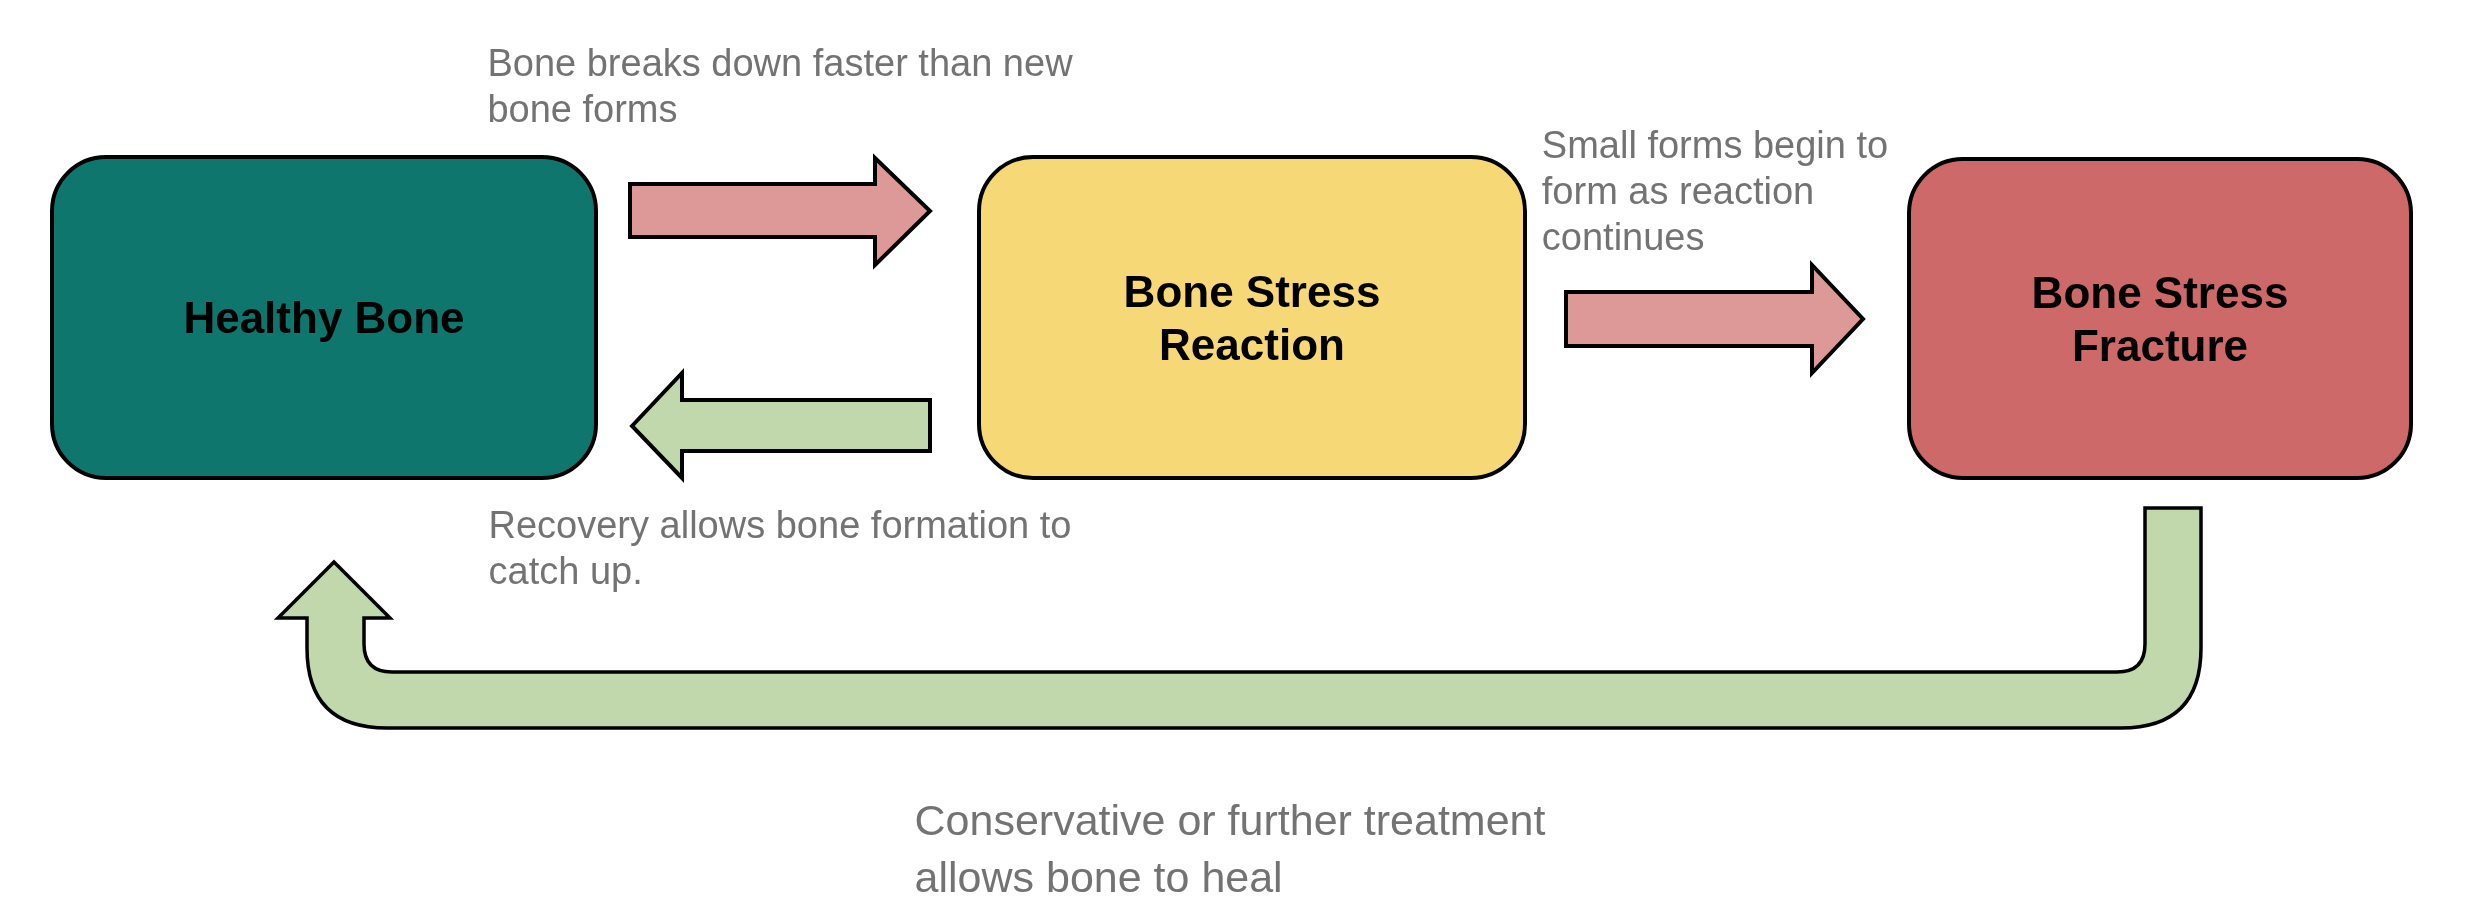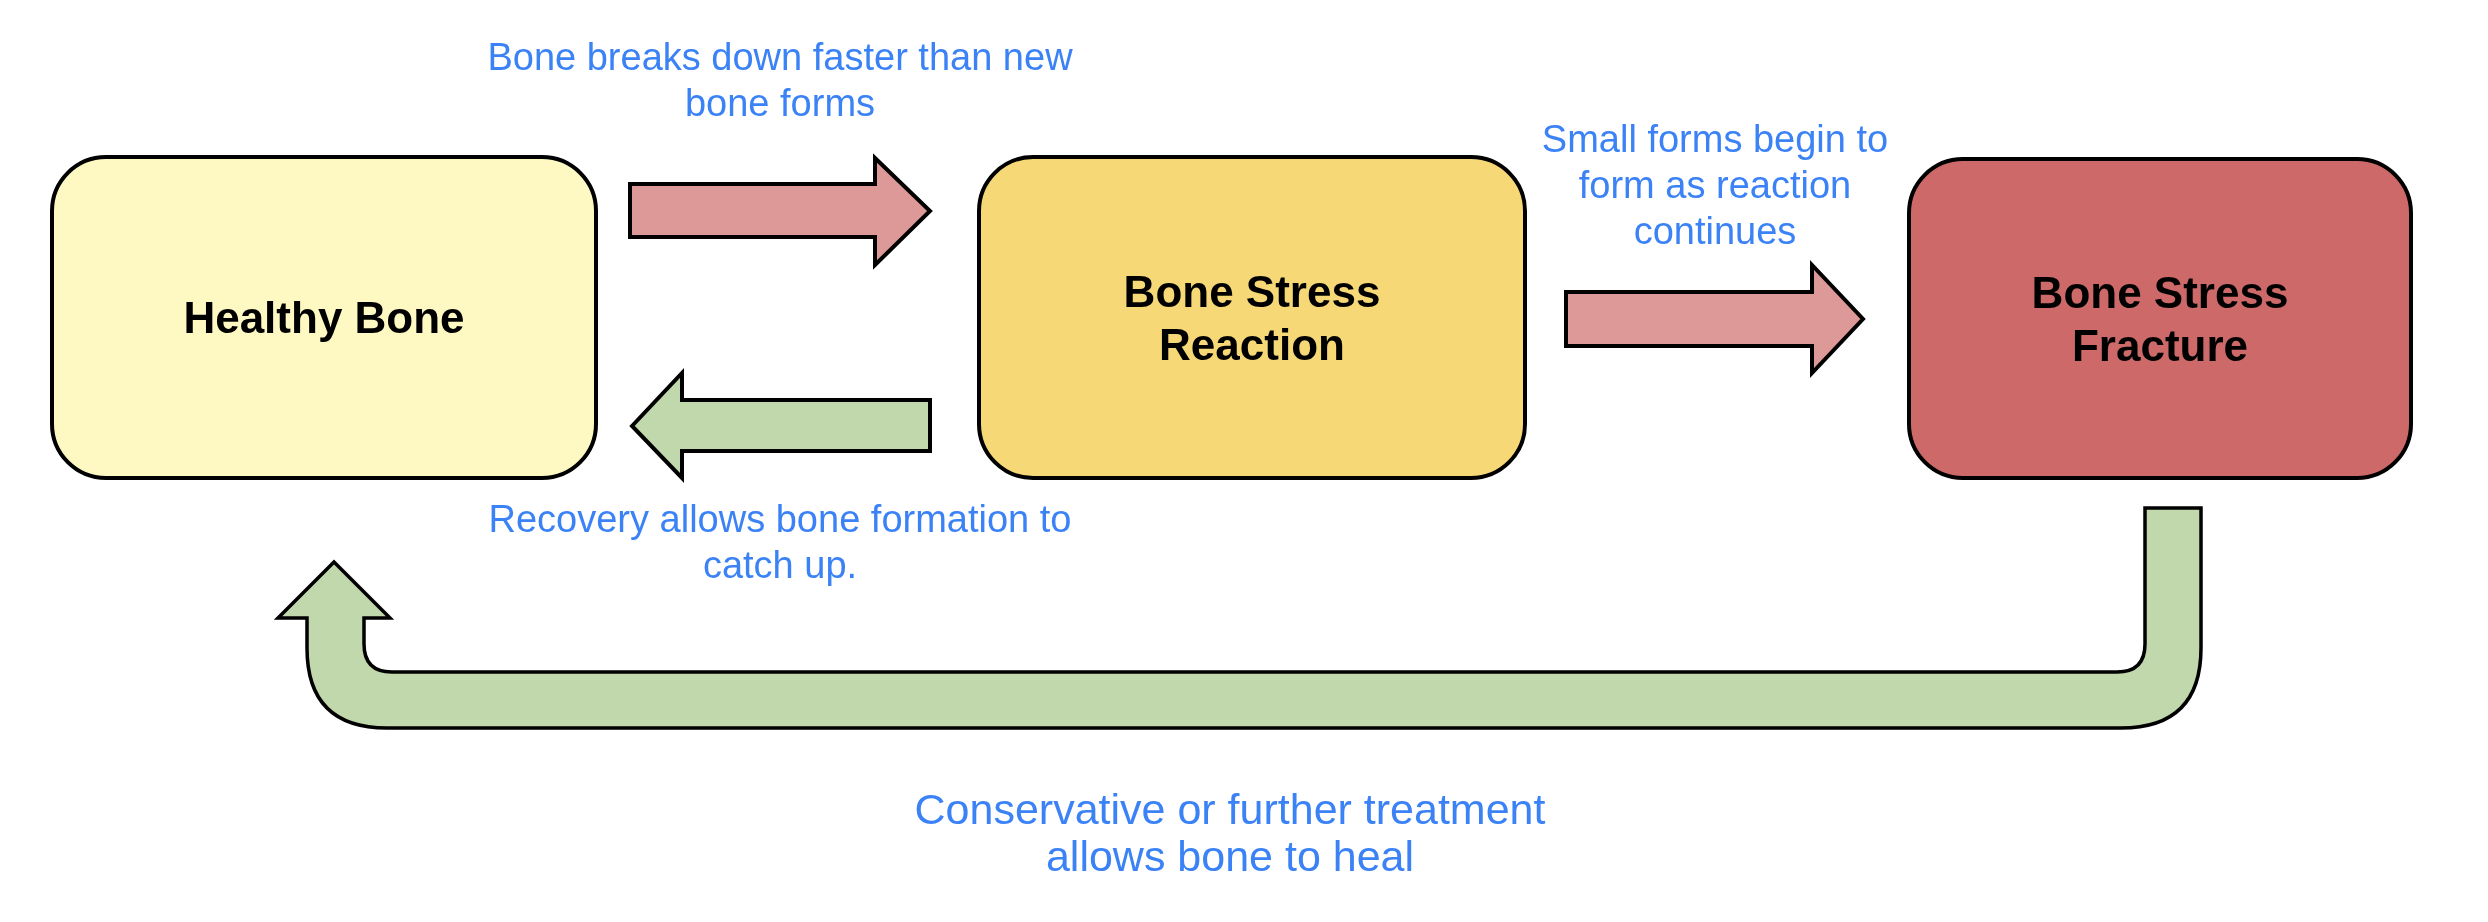--- a/index.html
+++ b/index.html
@@ -35,29 +35,29 @@
     font-size: 44px;
     font-weight: bold;
     color: #000;
     text-align: center;
     line-height: 53px;
     white-space: pre-line;
   }
   .annotation {
     position: absolute;
     transform: translateX(-50%);
-    text-align: center;
-    color: #3b82f6;
+    color: #737373;
     font-size: 38px;
     line-height: 46px;
     white-space: pre-line;
+    margin-top: 6px;
   }
   .annotation.large {
     font-size: 43px;
-    line-height: 47px;
+    line-height: 57px;
   }
   #box-healthy  { left: 50px;   top: 155px; width: 548px; height: 325px; }
   #box-reaction { left: 977px;  top: 155px; width: 550px; height: 325px; }
   #box-fracture { left: 1907px; top: 157px; width: 506px; height: 323px; }
   #label-breakdown    { left: 780px;  top: 34px;  }
   #label-progression  { left: 1715px; top: 116px; }
   #label-recovery     { left: 780px;  top: 496px; }
   #label-treatment    { left: 1230px; top: 786px; }
 </style>
 </head>
@@ -84,21 +84,21 @@
              L 2201 508
              L 2201 648
              Q 2201 728 2121 728
              L 387 728
              Q 307 728 307 648
              L 307 618
              L 278 618
              Z" stroke="#000" stroke-width="3.5" fill="#C1D7AC"></path>
   </svg>
 
-  <div class="stage-box" id="box-healthy" style="background-color: #fef9c3;">
+  <div class="stage-box" id="box-healthy" style="background-color: #0f766e;">
     <div class="stage-label">Healthy Bone</div>
   </div>
 
   <div class="stage-box" id="box-reaction" style="background-color: rgb(246, 216, 118);">
     <div class="stage-label">Bone Stress
 Reaction</div>
   </div>
 
   <div class="stage-box" id="box-fracture" style="background-color: rgb(205, 106, 105);">
     <div class="stage-label">Bone Stress

